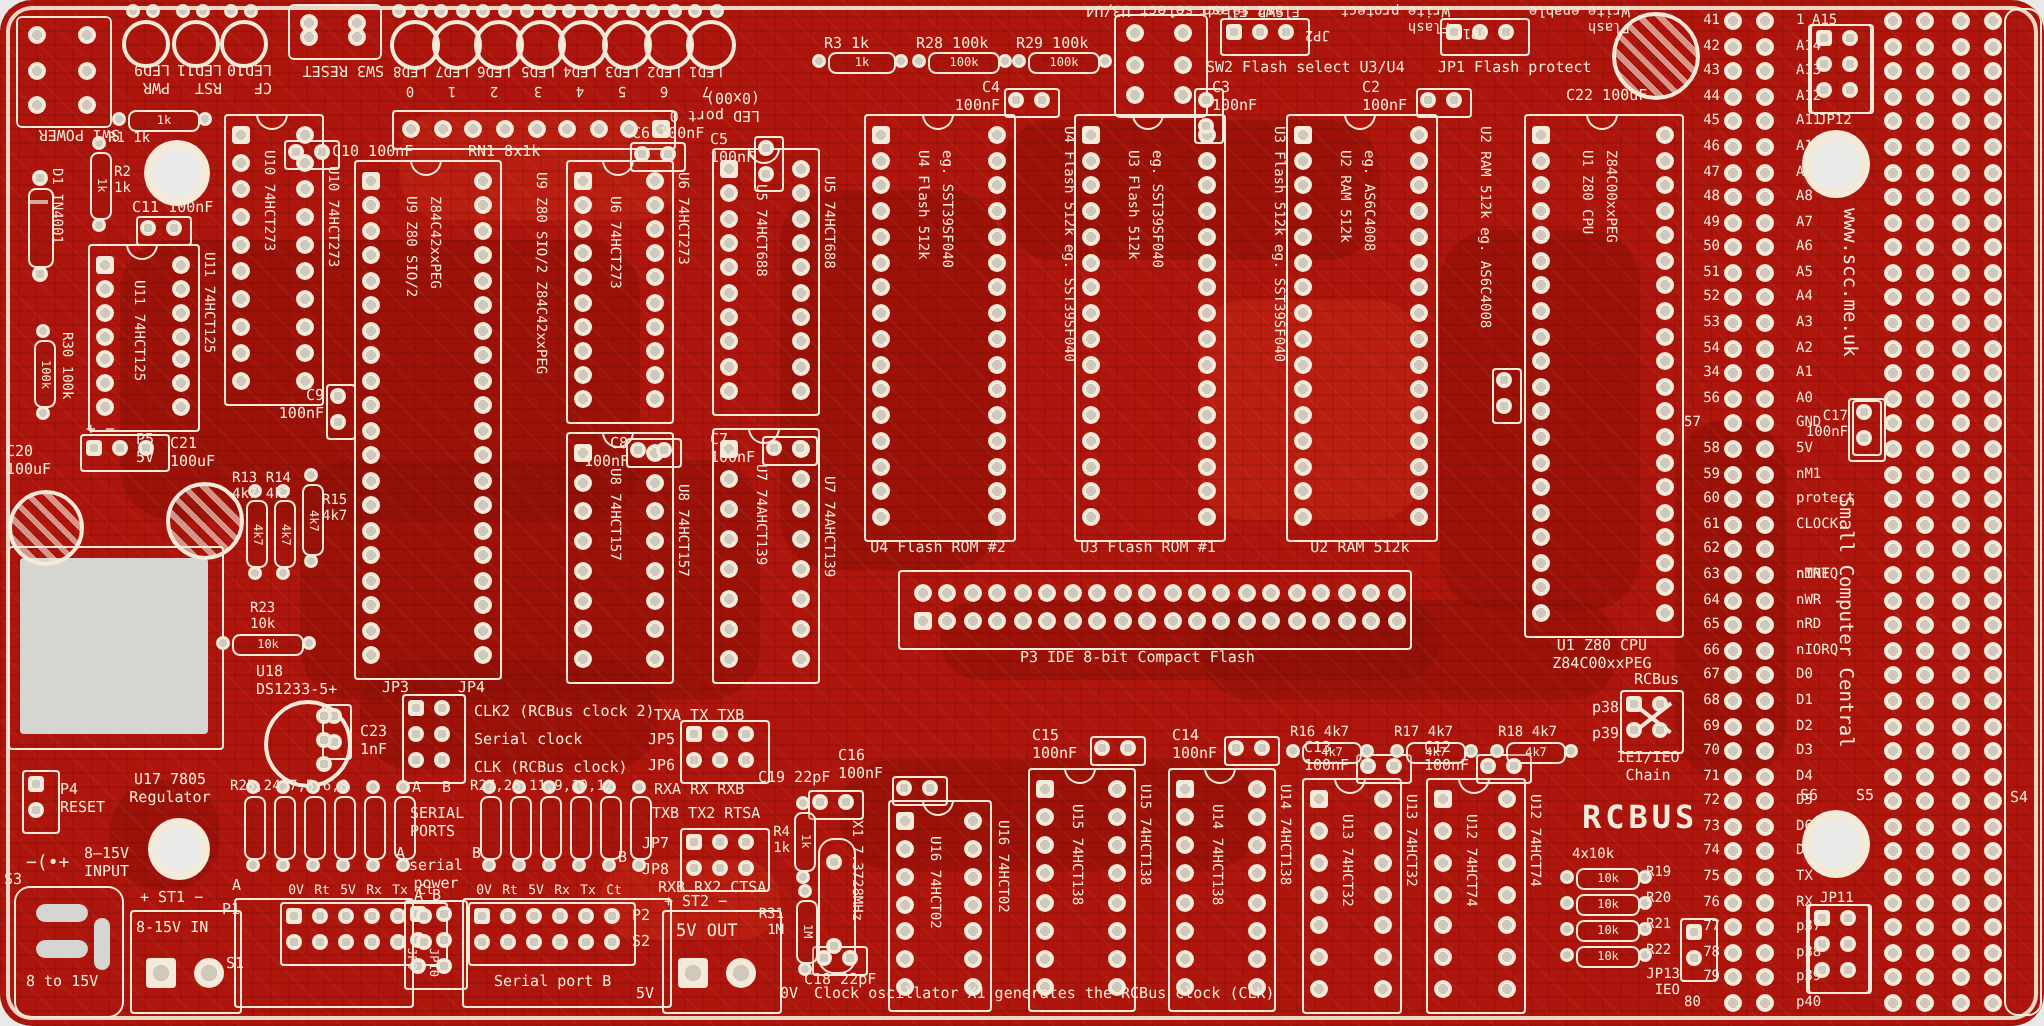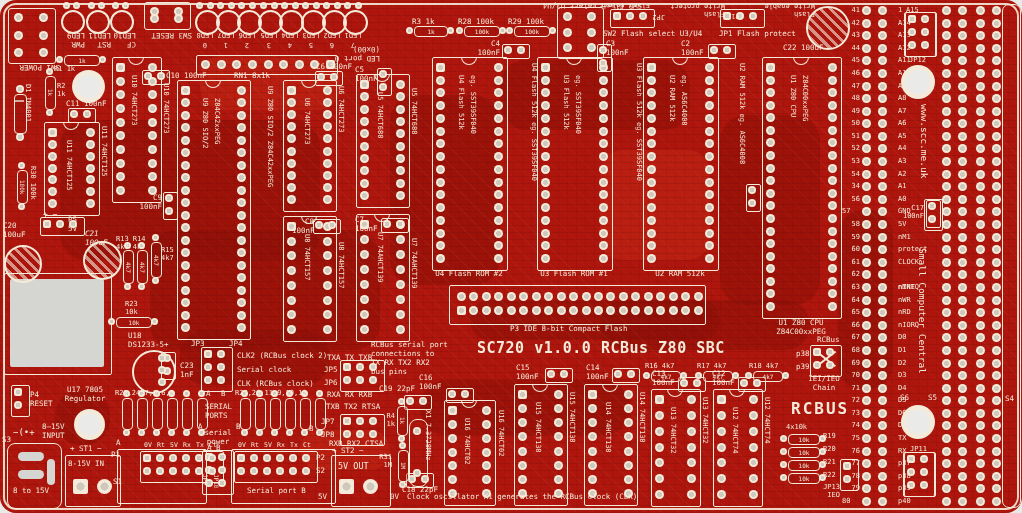--- a/index.html
+++ b/index.html
@@ -31,21 +31,20 @@
   #brand-logo{position:absolute;left:791px;top:399px;font-size:16px;font-weight:bold;letter-spacing:2px;color:#f3ead9;z-index:30;}
   #site-vert{position:absolute;left:919px;top:104px;font-size:9.5px;color:#f3ead9;z-index:30;writing-mode:vertical-rl;}
   #org-vert{position:absolute;left:917px;top:248px;font-size:9.5px;color:#f3ead9;z-index:30;writing-mode:vertical-rl;}
 </style>
 </head>
 <body>
 
 <div id="stage">
   <div id="board">
     <div id="stripes"></div>
-    <div id="board-title">SC720 v1.0.0 RCBus Z80 SBC</div>
     <div id="brand-logo">RCBUS</div>
     <div id="site-vert">www.scc.me.uk</div>
     <div id="org-vert">Small Computer Central</div>
 
   <div class="pour" style="left: 60px; top: 120px; width: 260px; height: 140px;"></div>
       <div class="pour" style="left: 150px; top: 230px; width: 230px; height: 120px;"></div>
       <div class="pour" style="left: 390px; top: 95px; width: 110px; height: 190px;"></div>
       <div class="pour" style="left: 470px; top: 300px; width: 250px; height: 40px;"></div>
       <div class="pour" style="left: 720px; top: 115px; width: 100px; height: 190px;"></div>
       <div class="pour" style="left: 180px; top: 330px; width: 150px; height: 55px;"></div>
@@ -1248,21 +1247,21 @@
       <div class="silk" style="left: 355px; top: 216px;">C7
 100nF</div>
       <div class="silk" style="left: 116px; top: 235px; font-size: 7px;">R13 R14
 4k7 4k7</div>
       <div class="silk" style="left: 161px; top: 246px; font-size: 7px;">R15
 4k7</div>
       <div class="silk" style="left: 125px; top: 300px; font-size: 7px;">R23
 10k</div>
       <div class="silk" style="left: 3px; top: 222px;">C20
 100uF</div>
-      <div class="silk" style="left: 85px; top: 230px; font-style: italic;">C21
+      <div class="silk" style="left: 85px; top: 218px;">C21
 100uF</div>
       <div class="silk" style="left: 43px; top: 210px; font-size: 8px;">+ −</div>
       <div class="silk" style="left: 68px; top: 216px;">P5
 5V</div>
       <div class="silk" style="left: 45px; top: 386px; width: 80px; text-align: center;">U17 7805
 Regulator</div>
       <div class="silk" style="left: 30px; top: 391px;">P4
 RESET</div>
       <div class="silk" style="left: 13px; top: 427px; font-size: 9px;">−(•+</div>
       <div class="silk" style="left: 42px; top: 423px;">8–15V
@@ -1279,24 +1278,20 @@
       <div class="silk" style="left: 229px; top: 340px;">JP4</div>
       <div class="silk" style="left: 237px; top: 352px;">CLK2 (RCBus clock 2)</div>
       <div class="silk" style="left: 237px; top: 366px;">Serial clock</div>
       <div class="silk" style="left: 237px; top: 380px;">CLK (RCBus clock)</div>
       <div class="silk" style="left: 206px; top: 390px;">A</div>
       <div class="silk" style="left: 221px; top: 390px;">B</div>
       <div class="silk" style="left: 327px; top: 354px;">TXA TX TXB</div>
       <div class="silk" style="left: 324px; top: 366px;">JP5</div>
       <div class="silk" style="left: 324px; top: 379px;">JP6</div>
       <div class="silk" style="left: 327px; top: 391px;">RXA RX RXB</div>
-      <div class="silk" style="left: 371px; top: 341px;">RCBus serial port
-connections to
-TX RX TX2 RX2
-bus pins</div>
       <div class="silk" style="left: 326px; top: 403px;">TXB TX2 RTSA</div>
       <div class="silk" style="left: 321px; top: 418px;">JP7</div>
       <div class="silk" style="left: 321px; top: 431px;">JP8</div>
       <div class="silk" style="left: 329px; top: 440px;">RXB RX2 CTSA</div>
       <div class="silk" style="left: 309px; top: 425px;">B</div>
       <div class="silk" style="left: 115px; top: 389px; font-size: 7px;">R25,24,7,5,6,8</div>
       <div class="silk" style="left: 235px; top: 389px; font-size: 7px;">R27,26,11,9,10,12</div>
       <div class="silk" style="left: 205px; top: 403px;">SERIAL
 PORTS</div>
       <div class="silk" style="left: 198px; top: 423px;">A</div>

